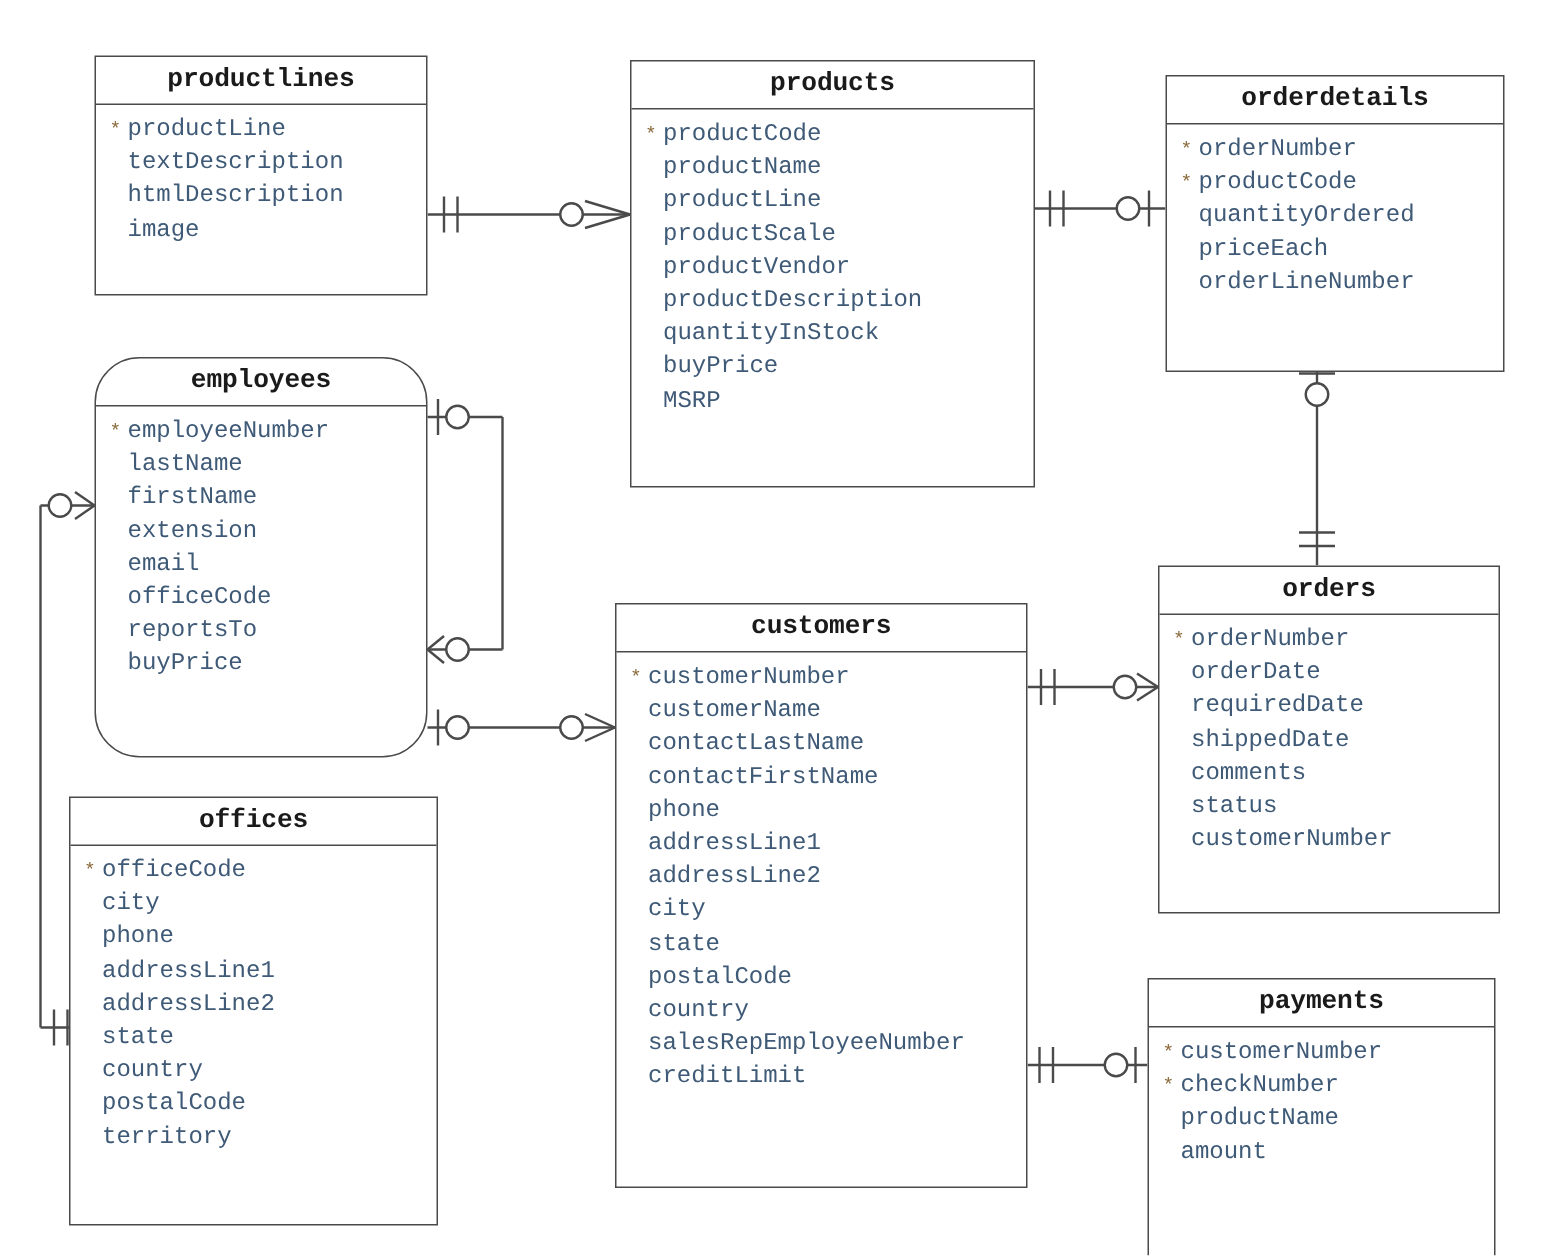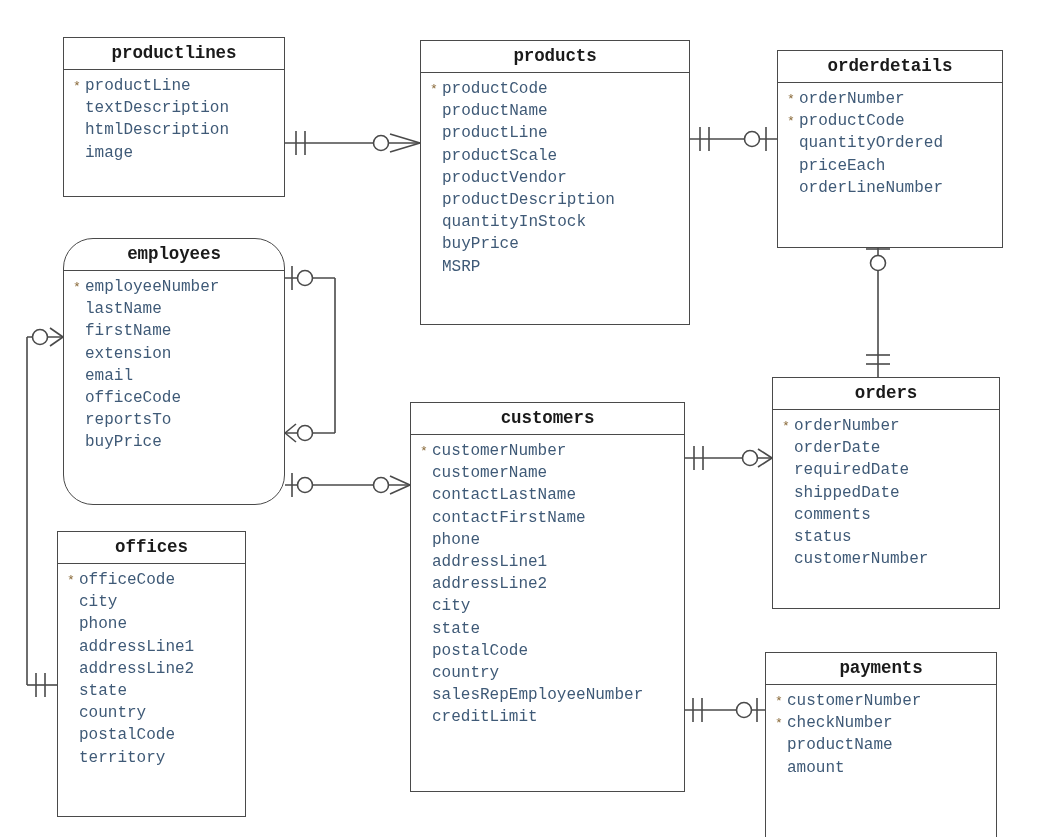--- a/index.html
+++ b/index.html
@@ -219,21 +219,21 @@
         <ul class="attr-list">
           <li class="attr"><span class="pk-star">*</span><span class="attr-name">orderNumber</span></li>
           <li class="attr"><span class="attr-name">orderDate</span></li>
           <li class="attr"><span class="attr-name">requiredDate</span></li>
           <li class="attr"><span class="attr-name">shippedDate</span></li>
           <li class="attr"><span class="attr-name">comments</span></li>
           <li class="attr"><span class="attr-name">status</span></li>
           <li class="attr"><span class="attr-name">customerNumber</span></li>
         </ul>
       </div>
-      <div class="entity" style="left: 57px; top: 531px; width: 189px; height: 286px;">
+      <div class="entity" style="left: 46px; top: 531px; width: 246px; height: 286px;">
         <div class="entity-title">offices</div>
         <ul class="attr-list">
           <li class="attr"><span class="pk-star">*</span><span class="attr-name">officeCode</span></li>
           <li class="attr"><span class="attr-name">city</span></li>
           <li class="attr"><span class="attr-name">phone</span></li>
           <li class="attr"><span class="attr-name">addressLine1</span></li>
           <li class="attr"><span class="attr-name">addressLine2</span></li>
           <li class="attr"><span class="attr-name">state</span></li>
           <li class="attr"><span class="attr-name">country</span></li>
           <li class="attr"><span class="attr-name">postalCode</span></li>

